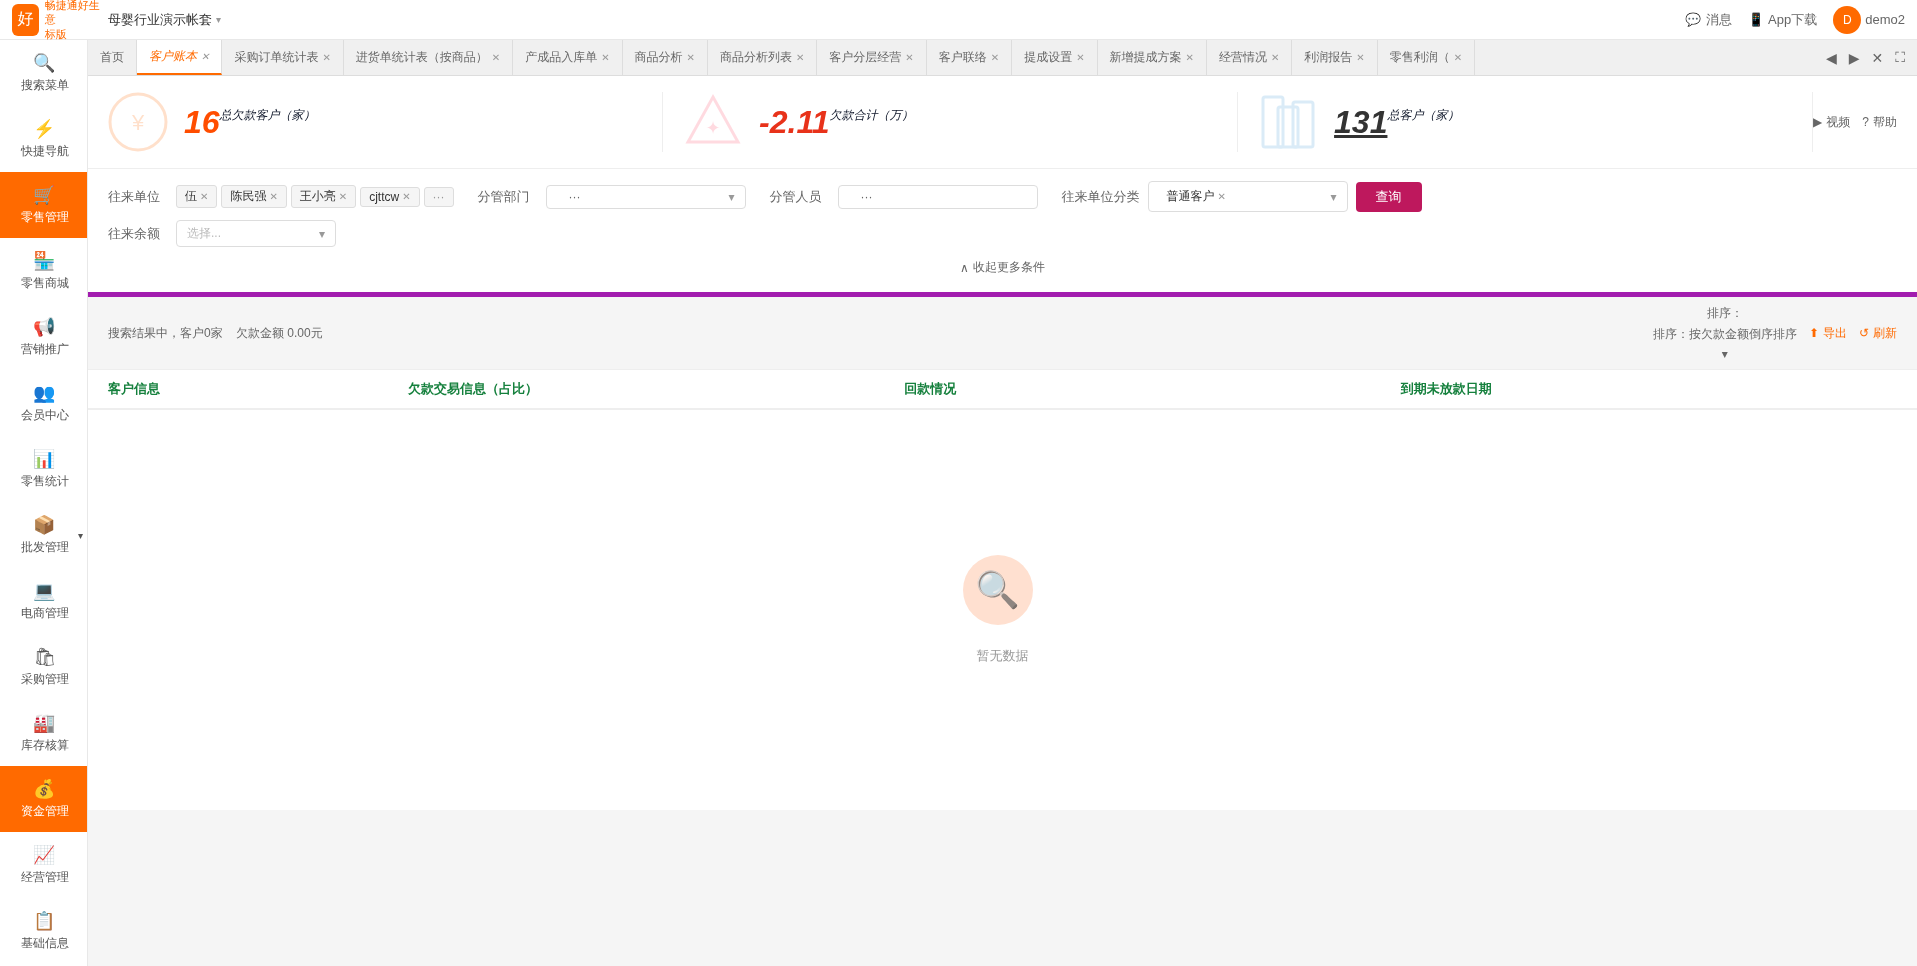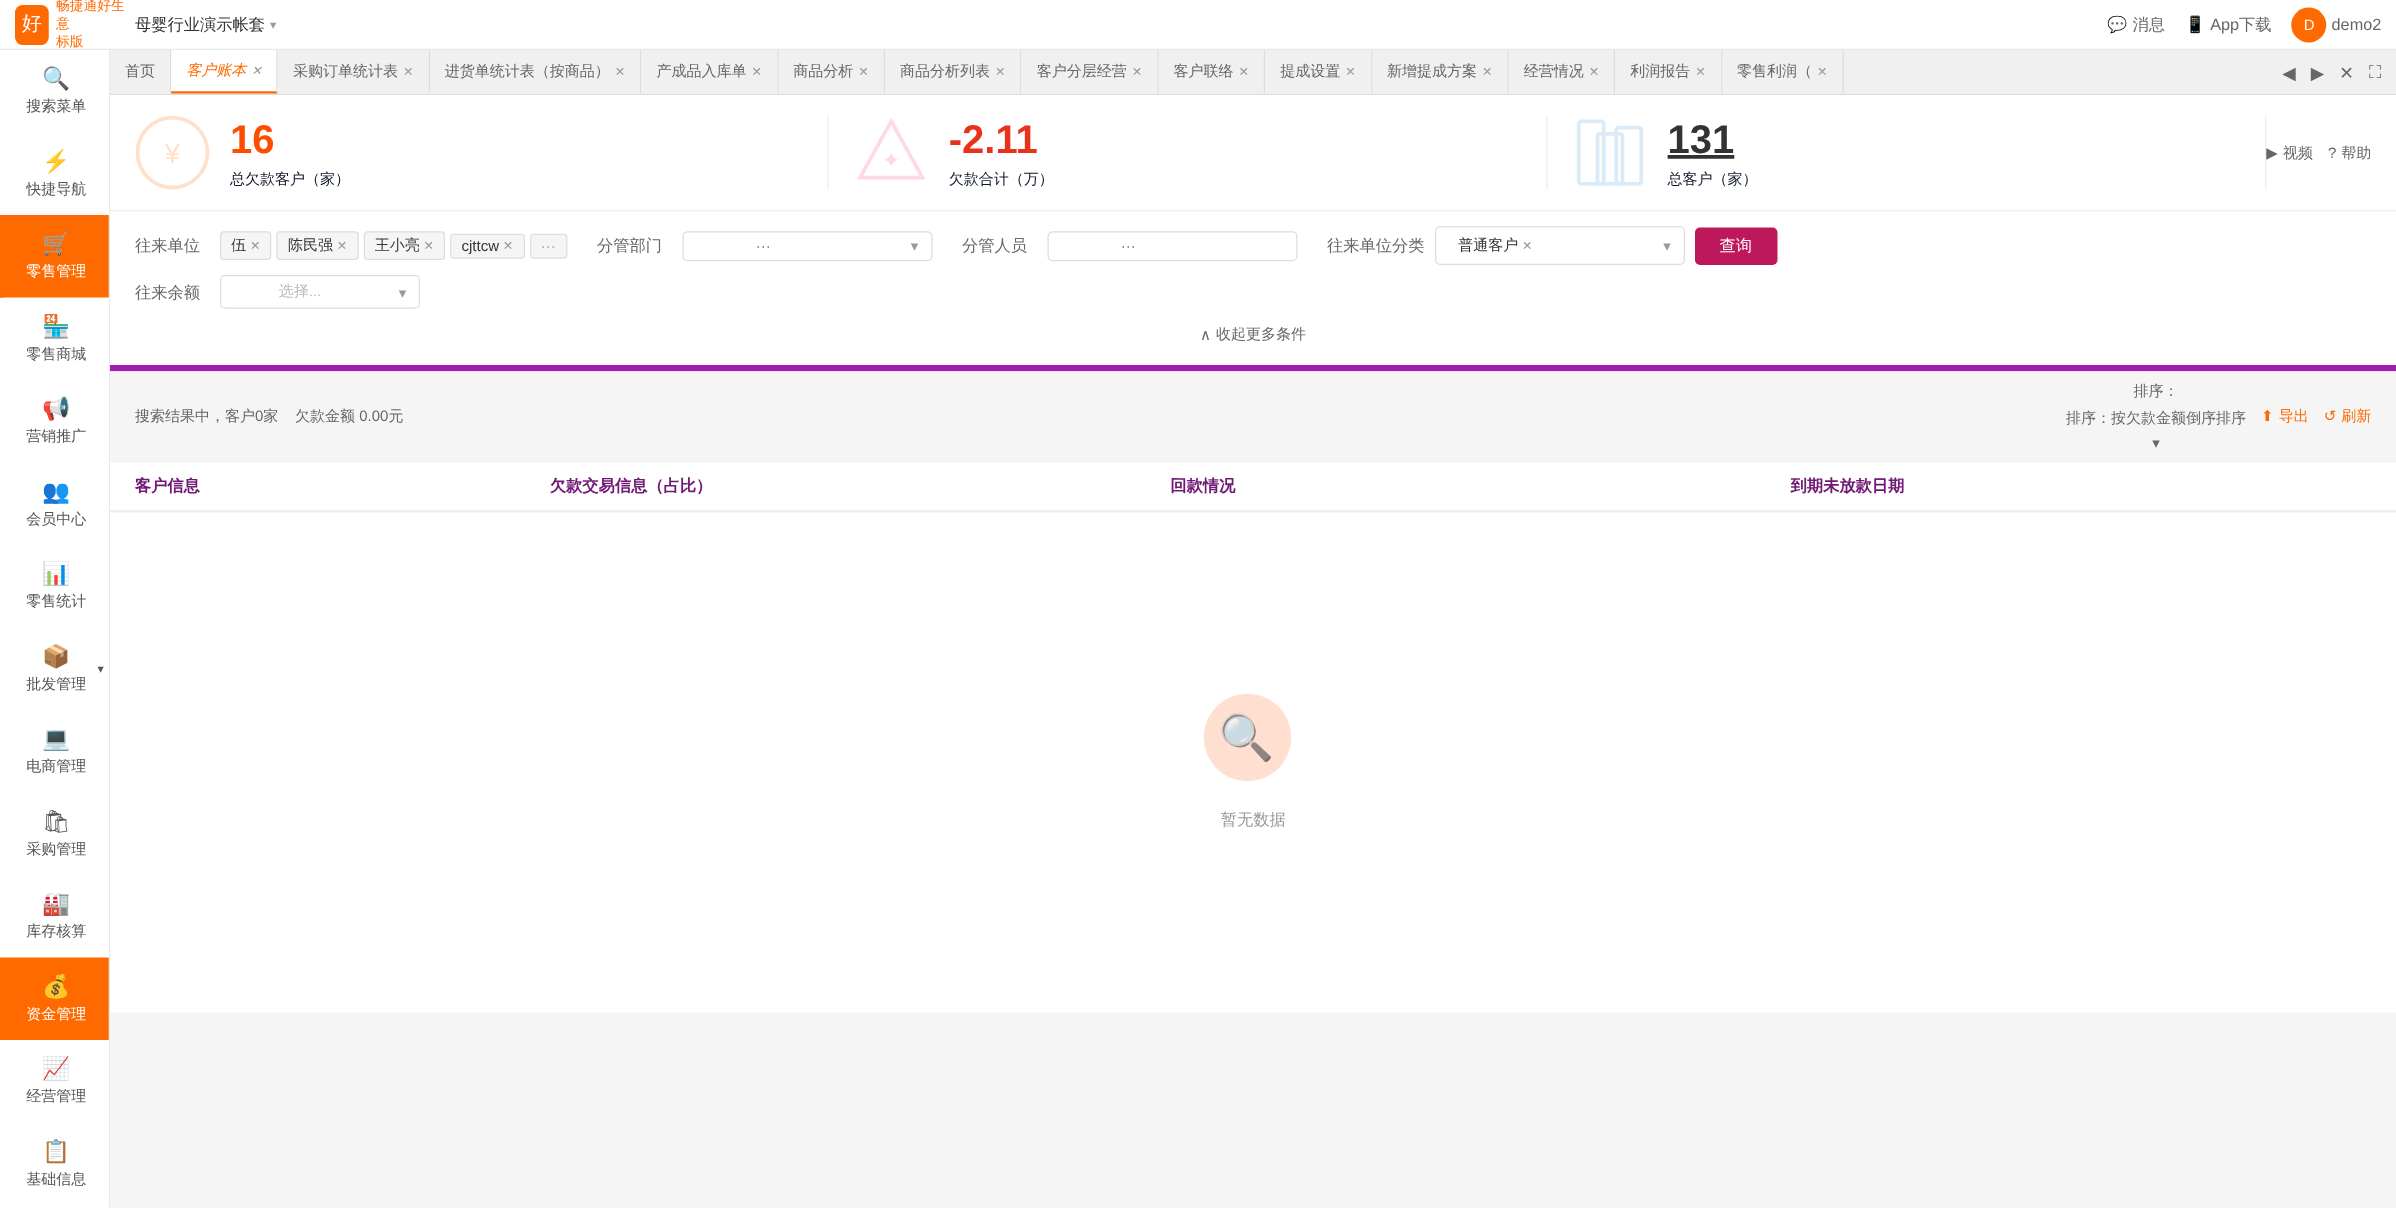--- a/index.html
+++ b/index.html
@@ -111,21 +111,21 @@
       gap: 16px;
       padding: 0 20px;
       border-right: 1px solid #eee;
     }
     .stat-item:first-child { padding-left: 0; }
     .stat-item:last-child { border-right: none; }
     .stat-icon { width: 60px; height: 60px; display: flex; align-items: center; justify-content: center; font-size: 40px; opacity: 0.2; }
     .stat-icon.orange { color: #ff6a00; }
     .stat-icon.pink { color: #ff4d6a; }
     .stat-icon.blue { color: #4a9fdb; }
-    .stat-text { display: flex; flex-direction: column; }
+    .stat-text { display: flex; flex-direction: row; font-style: italic; }
     .stat-value { font-size: 32px; font-weight: bold; line-height: 1.2; }
     .stat-value.orange { color: #ff4d00; }
     .stat-value.red { color: #e8321a; }
     .stat-value.black { color: #333; text-decoration: underline; }
     .stat-label { font-size: 12px; color: #0f172a; margin-top: 4px; }
     .stats-actions { display: flex; align-items: center; gap: 12px; margin-left: auto; font-size: 12px; color: #666; }
     .stats-action { display: flex; align-items: center; gap: 4px; cursor: pointer; }
 
     
     .filter-area {
@@ -142,21 +142,21 @@
       border-radius: 3px; padding: 2px 8px; font-size: 12px; color: #333;
       cursor: pointer;
     }
     .filter-tag .tag-close { color: #999; font-size: 10px; }
     .filter-tag .tag-more { color: #999; }
     .filter-select {
       display: flex; align-items: center; gap: 4px;
       border: 1px solid #ddd; border-radius: 4px; padding: 4px 10px;
       background: #fff; cursor: pointer; font-size: 12px; color: #666; min-width: 120px;
     }
-    .filter-select .placeholder { color: #bbb; margin-left: 36px; }
+    .filter-select .placeholder { color: #bbb; }
     .filter-select .chevron { margin-left: auto; color: #999; }
     .filter-select-wide { min-width: 200px; }
     .collapse-btn { display: flex; align-items: center; gap: 4px; color: #666; font-size: 12px; cursor: pointer; margin: 0 auto; text-align: center; width: 100%; justify-content: center; padding: 4px 0; }
     .query-btn { background: #be185d; color: white; border: none; border-radius: 4px; padding: 6px 20px; font-size: 13px; cursor: pointer; }
 
     
     .results-bar {
       background: #f5f5f5;
       padding: 8px 20px;
       display: flex;
@@ -172,23 +172,22 @@
 
     
     .data-table { background: #fff; width: 100%; }
     .table-header {
       display: grid;
       grid-template-columns: 300px 1fr 1fr 1fr;
       border-bottom: 2px solid #eee;
       padding: 10px 20px;
       font-size: 13px;
       font-weight: bold;
-      color: #701a75;
+      color: #15803d;
       background: #fff;
-      gap: 32px;
     }
     .table-body { min-height: 400px; display: flex; flex-direction: column; align-items: center; justify-content: center; padding: 40px; }
     .empty-state { display: flex; flex-direction: column; align-items: center; gap: 12px; color: #999; font-size: 13px; }
     .empty-icon { width: 80px; height: 80px; position: relative; }
     .empty-icon-circle { width: 70px; height: 70px; background: #ffe0d0; border-radius: 50%; display: flex; align-items: center; justify-content: center; }
     .empty-icon-inner { font-size: 36px; opacity: 0.7; }
   </style>
 </head>
 <body>
 

